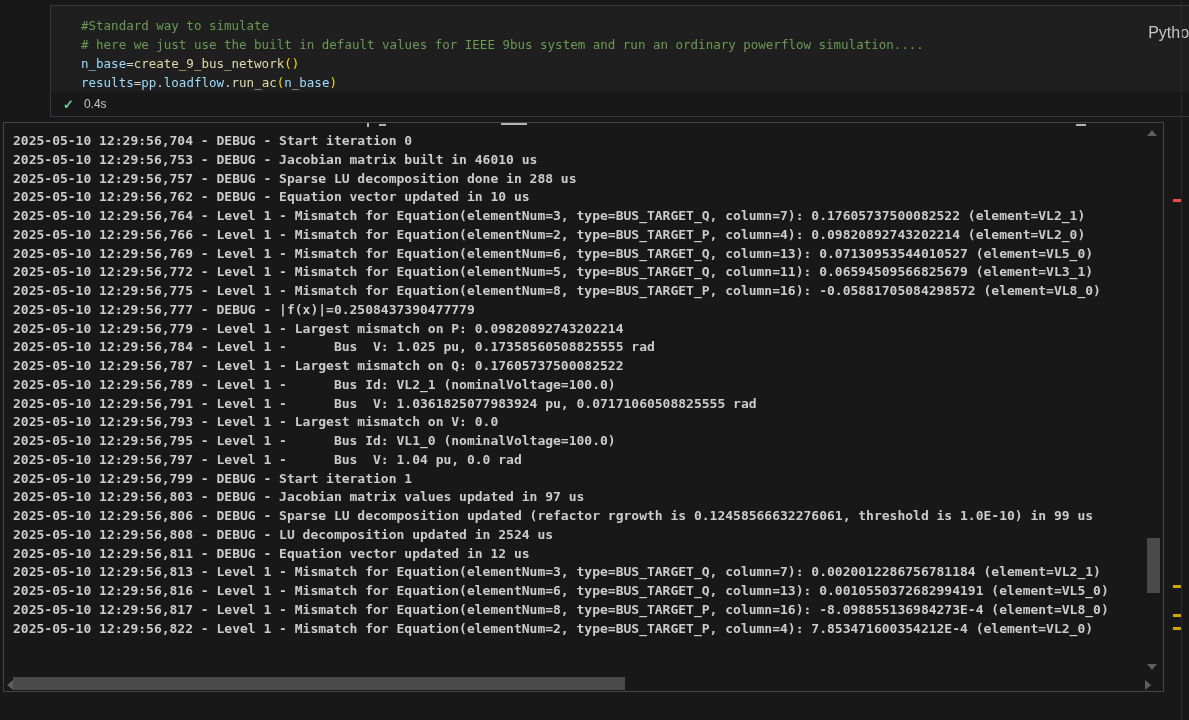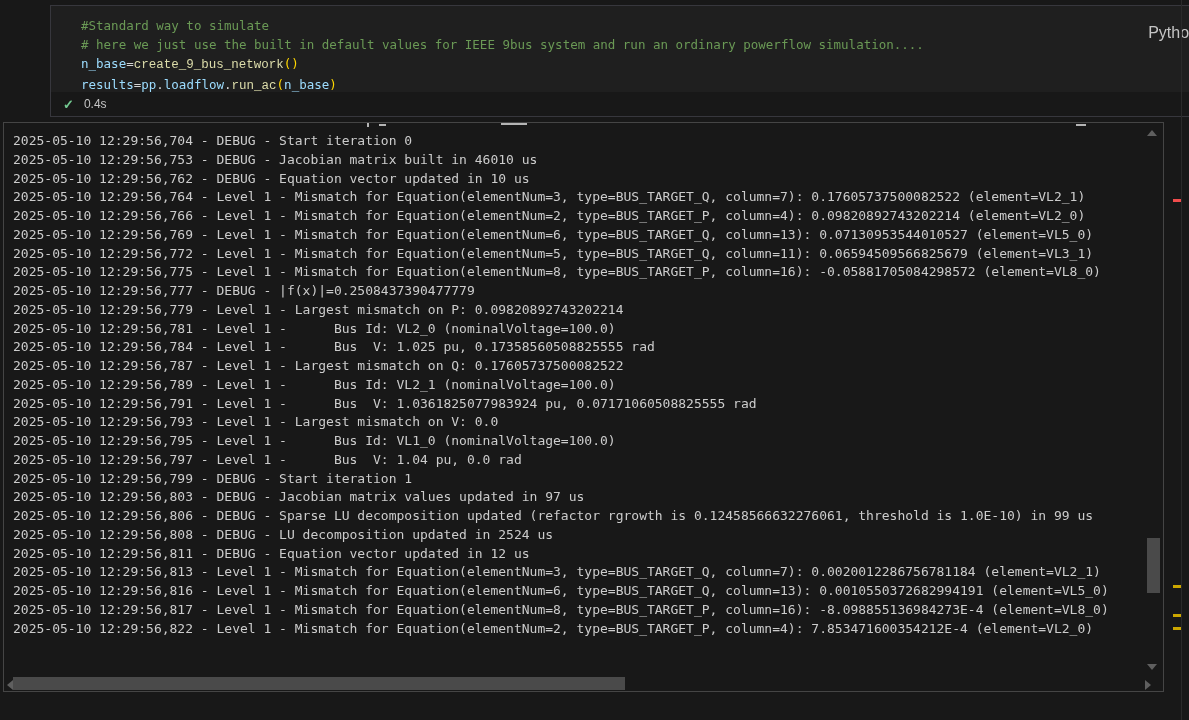--- a/index.html
+++ b/index.html
@@ -15,35 +15,35 @@
   
   .cell{position:absolute;left:8px;top:5px;width:1154px;height:112px;
         border:1px solid var(--cell_border);background:var(--cell_bg);margin-left:42px;}
   .code-area{position:absolute;left:0;top:0;right:0;height:87px;
              border-bottom:1px solid var(--cell_border);background:var(--cell_bg);
              padding:10px 0 0 30px;overflow:hidden;}
   .code-line{font-family:"DejaVu Sans Mono",monospace;font-size:12.5px;line-height:19px;
              white-space:pre;color:var(--operator);}
   .tok-comment{color:var(--comment);}
   .tok-variable{color:var(--variable);}
-  .tok-function{color:var(--func);font-family:Liberation Mono, monospace;}
+  .tok-function{color:var(--func);}
   .tok-bracket{color:var(--bracket);}
   .tok-operator{color:var(--operator);}
   .status-row{position:absolute;left:0;bottom:0;right:0;height:24px;background:var(--bg);
               display:flex;align-items:center;}
   .exec-check{color:var(--success);font-size:13px;margin-left:12px;font-weight:bold;}
   .exec-time{color:var(--muted);font-size:12px;margin-left:10px;}
   .lang-label{position:absolute;right:5px;top:18px;color:var(--muted);font-size:16px;}
 
   
   .output{position:absolute;left:3px;top:122px;width:1161px;height:570px;
           border:1px solid var(--output_border);background:var(--bg);overflow:hidden;}
   .log{position:absolute;left:9px;top:9px;right:20px;bottom:16px;overflow:hidden;}
   .log-line{font-family:"DejaVu Sans Mono",monospace;font-size:13px;line-height:18.75px;
-            white-space:pre;color:var(--log_text);}
+            white-space:pre;color:var(--log_text);font-weight:bold;}
 
   
   .frag{position:absolute;background:#b5b5b5;}
   .frag1{left:363px;top:0px;width:2px;height:4px;}
   .frag2{left:375px;top:1px;width:7px;height:2px;}
   .frag3{left:497px;top:0px;width:26px;height:2px;}
   .frag4{left:1072px;top:1px;width:10px;height:2px;}
 
   
   .tri{width:0;height:0;position:absolute;}
@@ -87,29 +87,29 @@
 
 <div class="output">
   <span class="frag frag1"></span>
   <span class="frag frag2"></span>
   <span class="frag frag3"></span>
   <span class="frag frag4"></span>
 
   <div class="log">
       <div class="log-line">2025-05-10 12:29:56,704 - DEBUG - Start iteration 0</div>
       <div class="log-line">2025-05-10 12:29:56,753 - DEBUG - Jacobian matrix built in 46010 us</div>
+      <div class="log-line">2025-05-10 12:29:56,757 - DEBUG - Sparse LU decomposition done in 288 us</div>
       <div class="log-line">2025-05-10 12:29:56,762 - DEBUG - Equation vector updated in 10 us</div>
       <div class="log-line">2025-05-10 12:29:56,764 - Level 1 - Mismatch for Equation(elementNum=3, type=BUS_TARGET_Q, column=7): 0.17605737500082522 (element=VL2_1)</div>
       <div class="log-line">2025-05-10 12:29:56,766 - Level 1 - Mismatch for Equation(elementNum=2, type=BUS_TARGET_P, column=4): 0.09820892743202214 (element=VL2_0)</div>
       <div class="log-line">2025-05-10 12:29:56,769 - Level 1 - Mismatch for Equation(elementNum=6, type=BUS_TARGET_Q, column=13): 0.07130953544010527 (element=VL5_0)</div>
       <div class="log-line">2025-05-10 12:29:56,772 - Level 1 - Mismatch for Equation(elementNum=5, type=BUS_TARGET_Q, column=11): 0.06594509566825679 (element=VL3_1)</div>
       <div class="log-line">2025-05-10 12:29:56,775 - Level 1 - Mismatch for Equation(elementNum=8, type=BUS_TARGET_P, column=16): -0.05881705084298572 (element=VL8_0)</div>
       <div class="log-line">2025-05-10 12:29:56,777 - DEBUG - |f(x)|=0.2508437390477779</div>
       <div class="log-line">2025-05-10 12:29:56,779 - Level 1 - Largest mismatch on P: 0.09820892743202214</div>
-      <div class="log-line">2025-05-10 12:29:56,781 - Level 1 -      Bus Id: VL2_0 (nominalVoltage=100.0)</div>
       <div class="log-line">2025-05-10 12:29:56,784 - Level 1 -      Bus  V: 1.025 pu, 0.17358560508825555 rad</div>
       <div class="log-line">2025-05-10 12:29:56,787 - Level 1 - Largest mismatch on Q: 0.17605737500082522</div>
       <div class="log-line">2025-05-10 12:29:56,789 - Level 1 -      Bus Id: VL2_1 (nominalVoltage=100.0)</div>
       <div class="log-line">2025-05-10 12:29:56,791 - Level 1 -      Bus  V: 1.0361825077983924 pu, 0.07171060508825555 rad</div>
       <div class="log-line">2025-05-10 12:29:56,793 - Level 1 - Largest mismatch on V: 0.0</div>
       <div class="log-line">2025-05-10 12:29:56,795 - Level 1 -      Bus Id: VL1_0 (nominalVoltage=100.0)</div>
       <div class="log-line">2025-05-10 12:29:56,797 - Level 1 -      Bus  V: 1.04 pu, 0.0 rad</div>
       <div class="log-line">2025-05-10 12:29:56,799 - DEBUG - Start iteration 1</div>
       <div class="log-line">2025-05-10 12:29:56,803 - DEBUG - Jacobian matrix values updated in 97 us</div>
       <div class="log-line">2025-05-10 12:29:56,806 - DEBUG - Sparse LU decomposition updated (refactor rgrowth is 0.12458566632276061, threshold is 1.0E-10) in 99 us</div>

